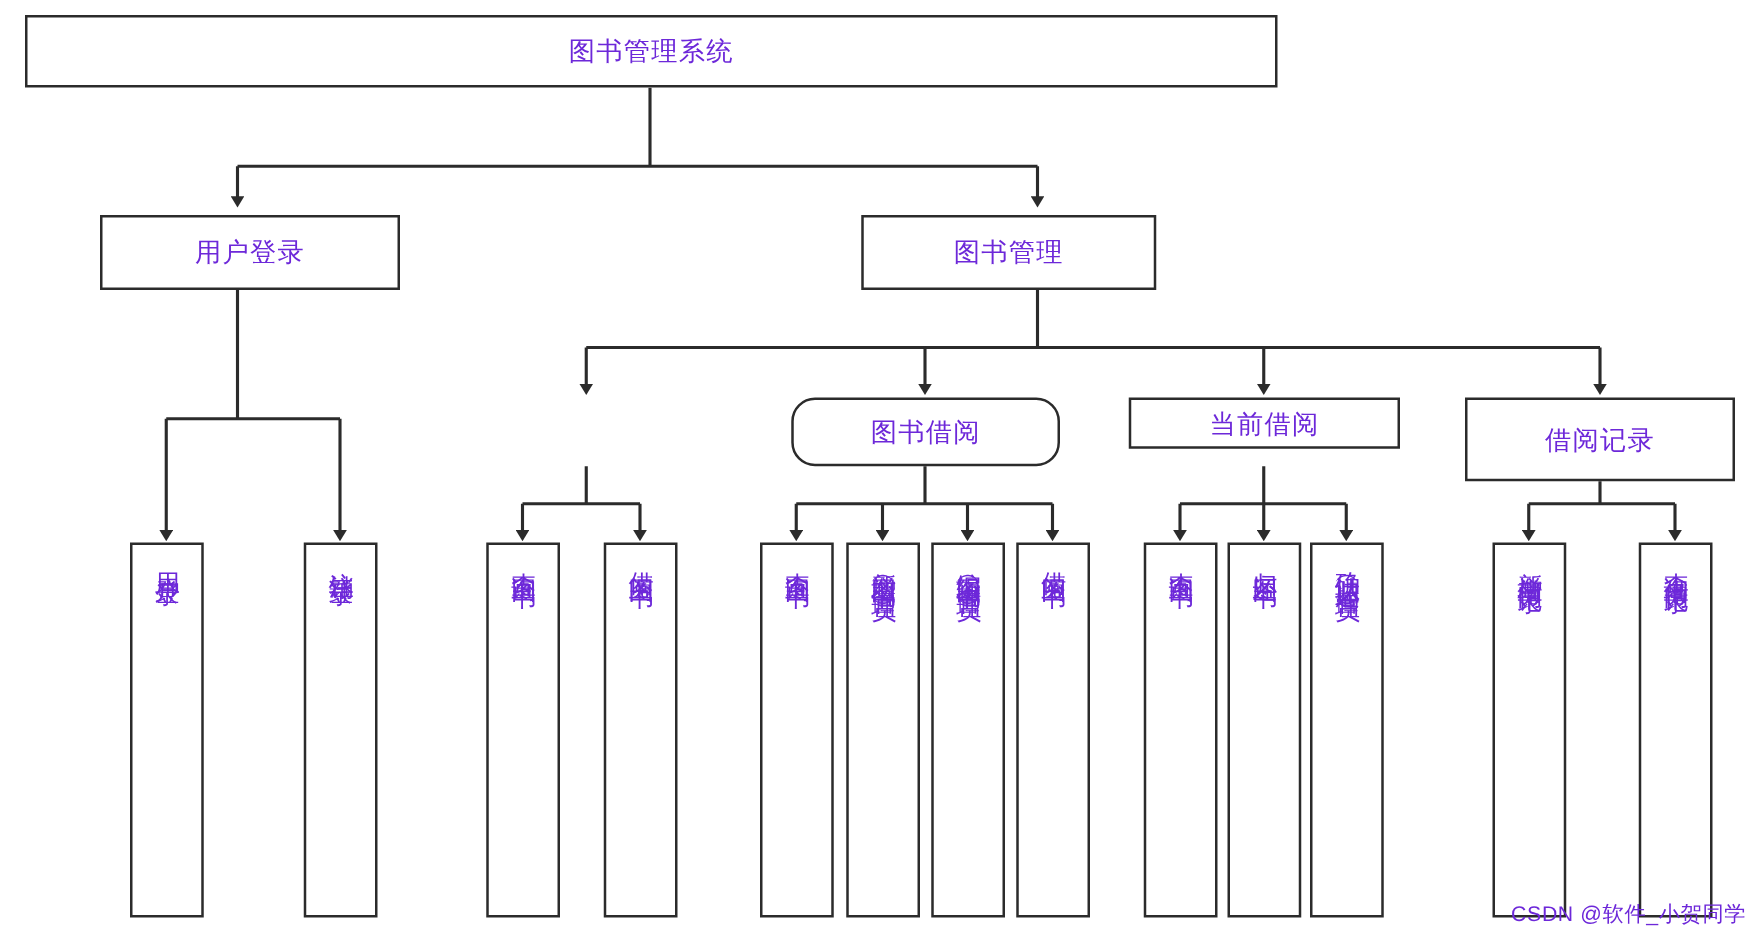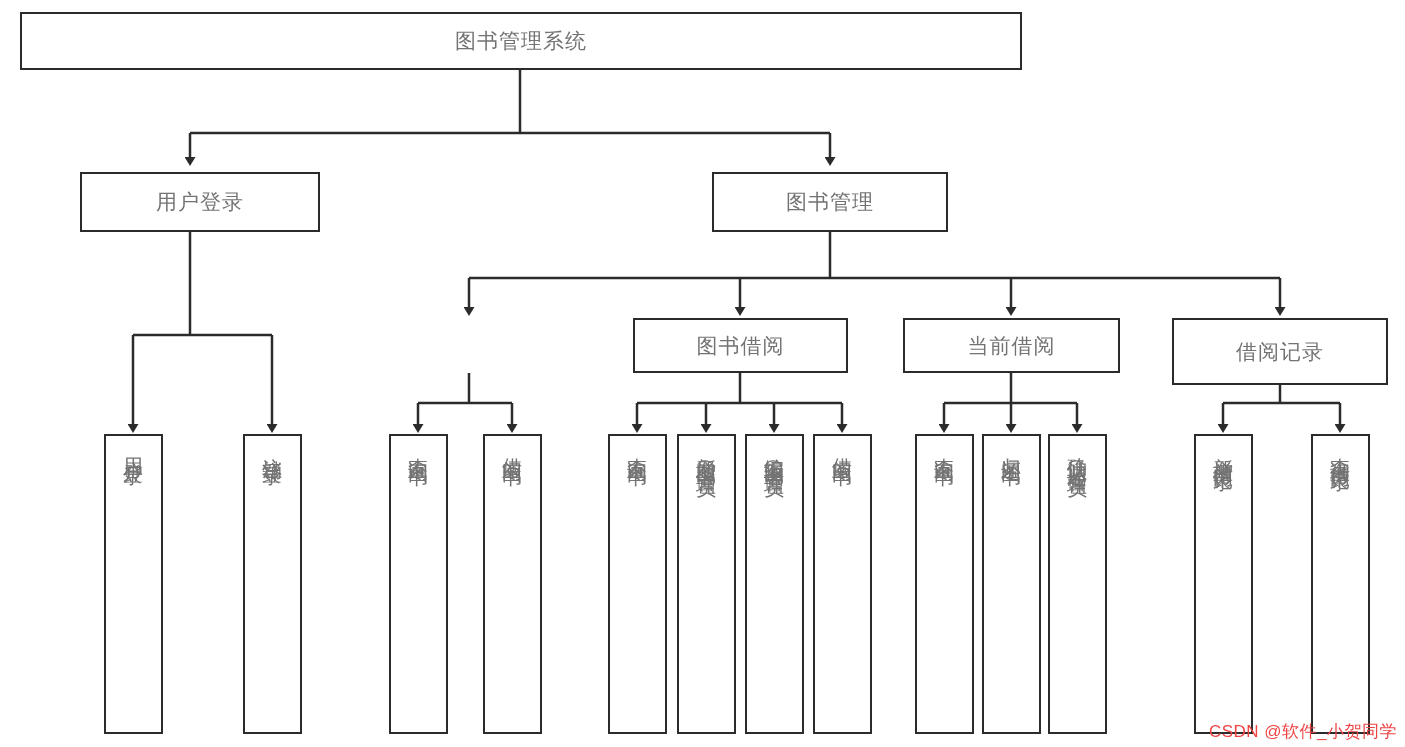--- a/index.html
+++ b/index.html
@@ -26,21 +26,21 @@
     pointer-events: none;
   }
   .node {
     position: absolute;
     box-sizing: border-box;
     background: #ffffff;
     border: 2px solid #2b2b2b;
     display: flex;
     align-items: center;
     justify-content: center;
-    color: #737373;
+    color: #6d28d9;
   }
   .node.horiz {
     font-size: 21px;
     letter-spacing: 1px;
   }
   .node.vert {
     font-size: 20px;
     padding-top: 6px;
     padding-bottom: 6px;
     align-items: flex-start;
@@ -50,21 +50,21 @@
     text-orientation: upright;
     letter-spacing: 3px;
     line-height: 1.0;
     white-space: nowrap;
   }
   .watermark {
     position: absolute;
     right: 8px;
     bottom: 4px;
     font-size: 17px;
-    color: #ef4444;
+    color: #6d28d9;
     letter-spacing: 0.5px;
     white-space: nowrap;
   }
 </style>
 </head>
 <body>
 
 <div id="canvas">
 
   <svg class="edges" viewBox="0 0 1405 747">
@@ -118,30 +118,30 @@
   </svg>
 
   <div class="node horiz" style="left:20px; top:12px; width:1002px; height:58px;">
     <span>图书管理系统</span>
   </div>
 
   <div class="node horiz" style="left:80px; top:172px; width:240px; height:60px;">
     <span>用户登录</span>
   </div>
 
-  <div class="node horiz" style="left:712px; top:172px; width:236px; height:60px;">
+  <div class="node horiz" style="left:689px; top:172px; width:236px; height:60px;">
     <span>图书管理</span>
   </div>
 
 
-  <div class="node horiz" style="left:633px; top:318px; width:215px; height:55px;">
+  <div class="node horiz" style="left:633px; top:318px; width:215px; height:55px;border-radius:19px;">
     <span>图书借阅</span>
   </div>
 
-  <div class="node horiz" style="left:903px; top:318px; width:217px; height:55px;text-align:right;">
+  <div class="node horiz" style="left:903px; top:318px; width:217px; height:41px;text-align:right;">
     <span>当前借阅</span>
   </div>
 
   <div class="node horiz" style="left:1172px; top:318px; width:216px; height:67px;">
     <span>借阅记录</span>
   </div>
 
   <div class="node vert" style="left:104px; top:434px; width:59px; height:300px;">
     <span class="vlabel">用户登录</span>
   </div>

